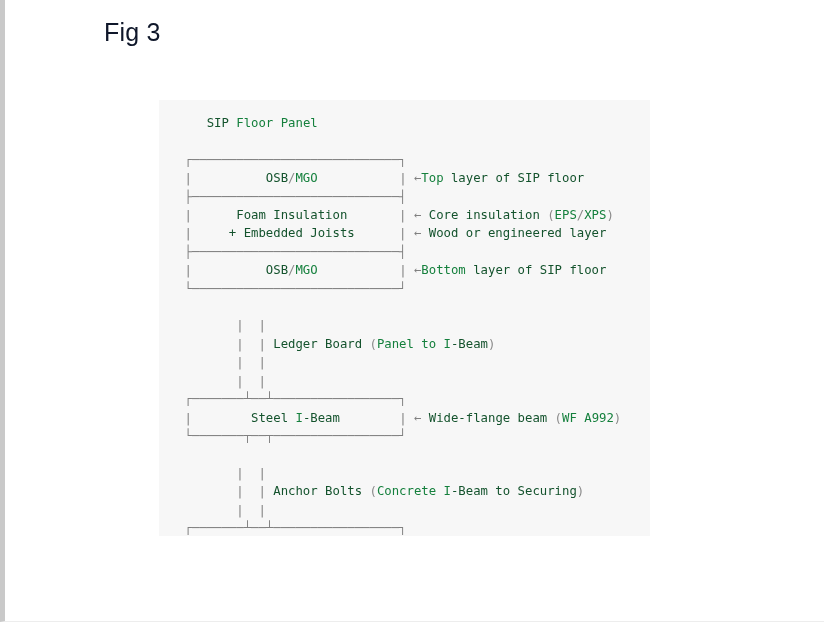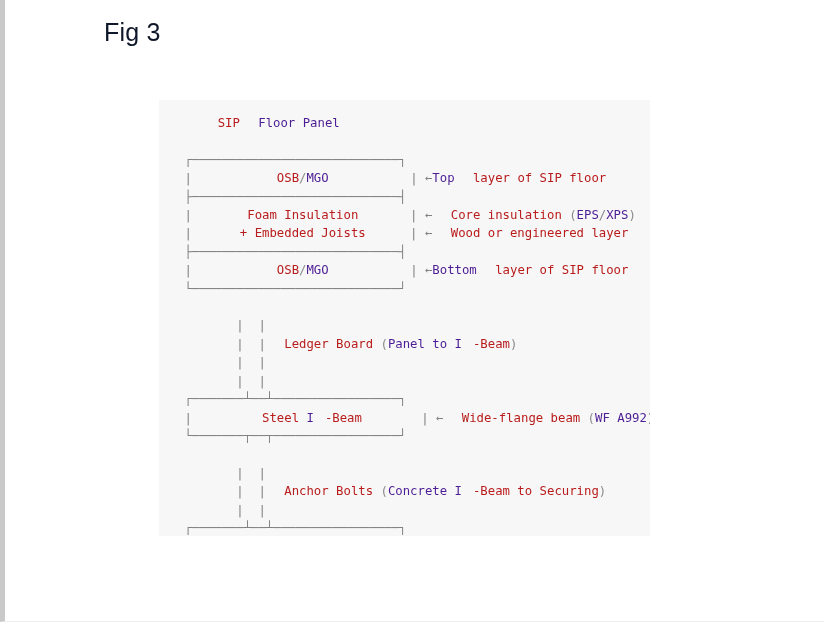--- a/index.html
+++ b/index.html
@@ -50,22 +50,22 @@
     font-family: "DejaVu Sans Mono", "Liberation Mono", monospace;
     font-size: 12.3px;
     line-height: 18.4px;
     letter-spacing: 0px;
     white-space: pre;
     color: #9b7d42;
     padding-left: 18px;
   }
 
   
-  .tok-dim   { color: #b91c1c; margin-left: 11px; }          
-  .tok-hi    { color: #4c1d95; text-align: center; }          
+  .tok-dim   { color: #14532d; }          
+  .tok-hi    { color: #15803d; text-align: center; }          
   .tok-rule  { color: #808080; }          
   .tok-arrow { color: #808080; }          
   .tok-punct { color: #8a8a8a; }          
 </style>
 </head>
 <body>
 
 <div class="fig-title">Fig 3</div>
 
 <div class="ascii-panel">

